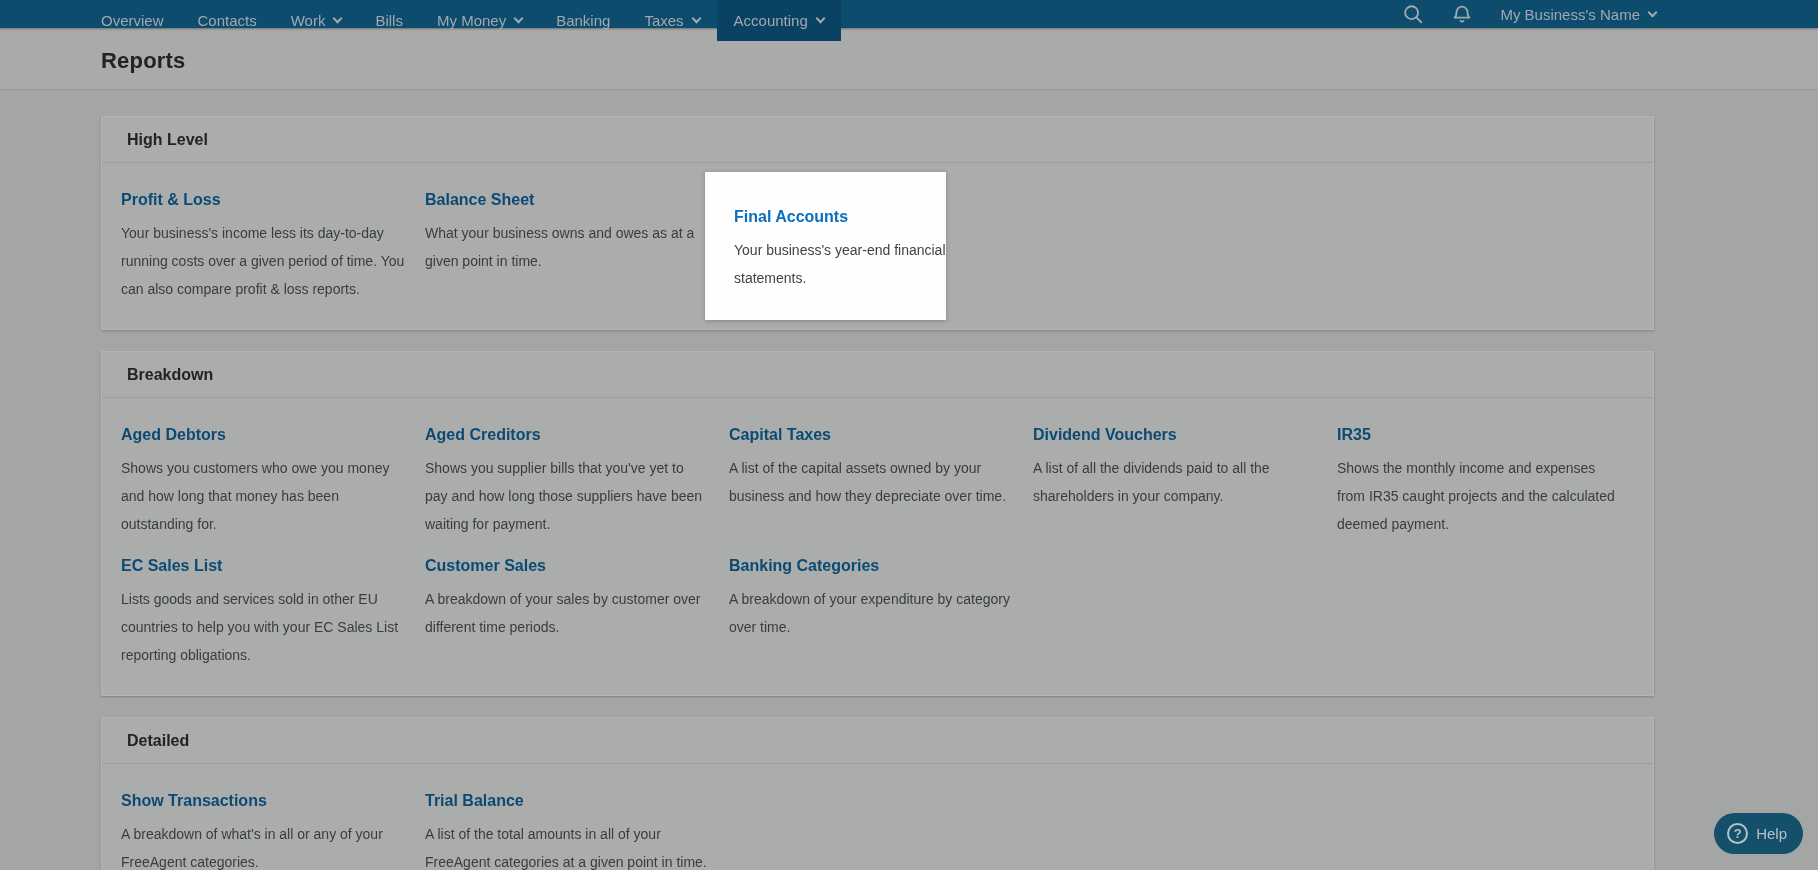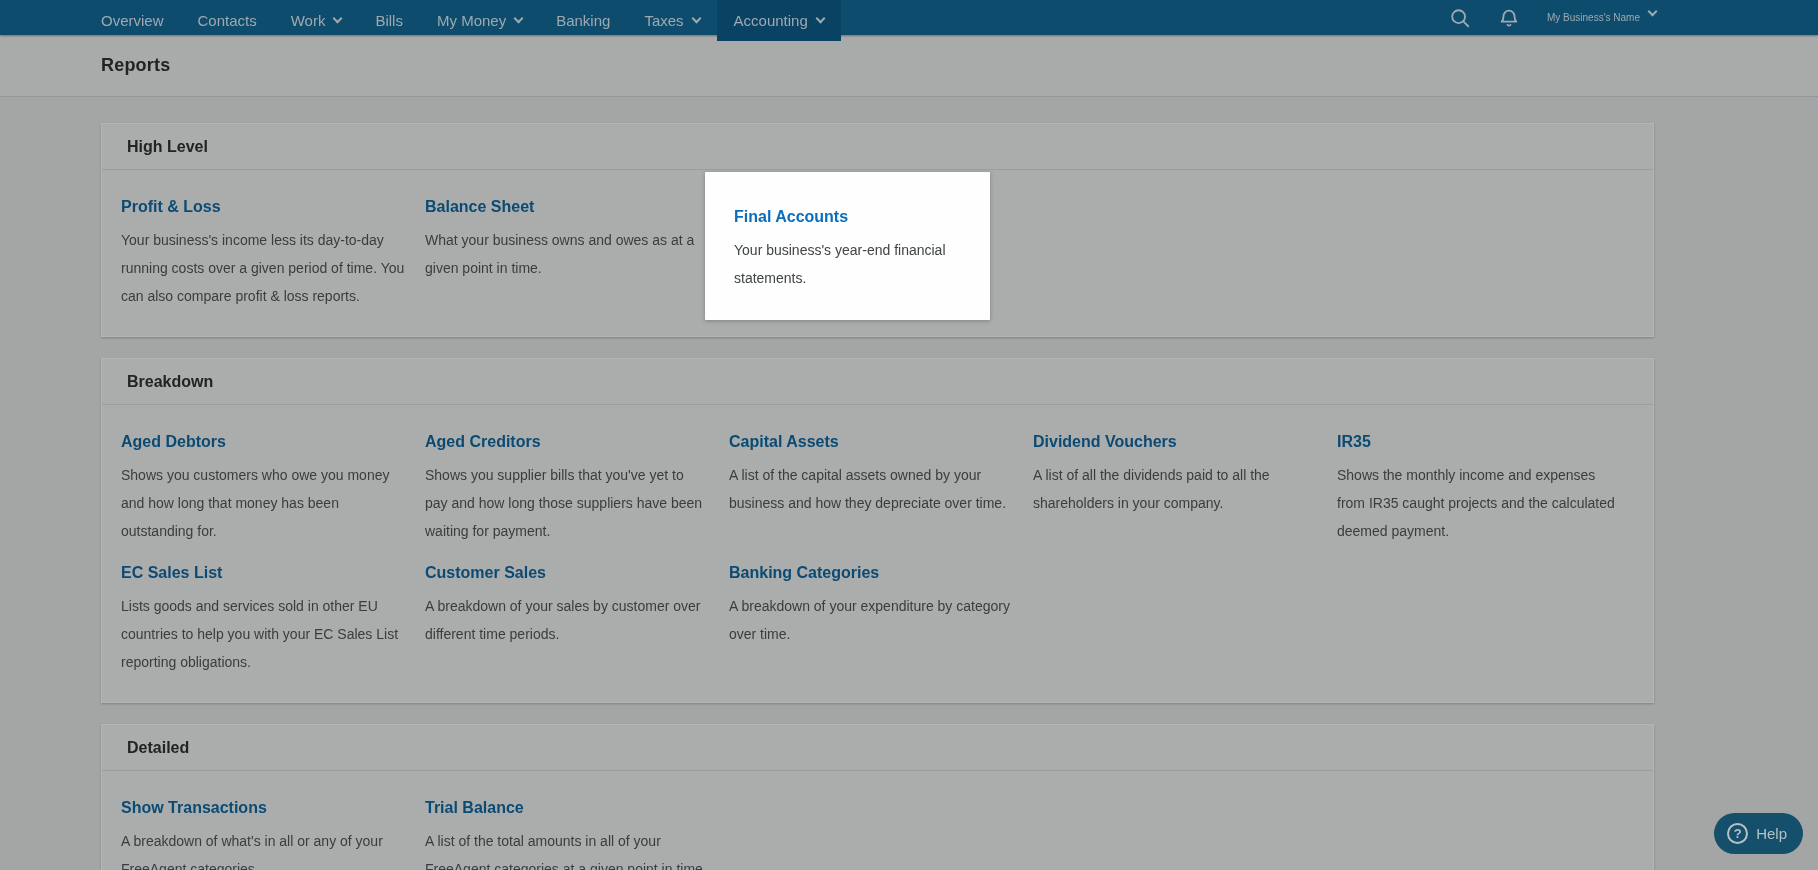--- a/index.html
+++ b/index.html
@@ -6,50 +6,50 @@
   html,body { width:1818px; height:870px; }
   body { font-family:"Liberation Sans","DejaVu Sans",sans-serif; }
 
   .app {
     position:relative; width:1818px; height:870px; overflow:hidden;
     background: var(--page-bg, #a4a6a6);
   }
 
   
   .nav {
-    height:35px; background: var(--nav-bg, #0e4c6d);
+    height:28px; background: var(--nav-bg, #0e4c6d);
     display:flex; align-items:stretch;
     box-shadow:0 1px 2px rgba(0,0,0,.35);
     position:relative; z-index:3;
   }
   .nav-list { display:flex; list-style:none; margin-left:84px; }
   .nav-item {
     display:flex; align-items:center; padding:0 17px; height:41px;
     color: var(--nav-text, #9fa9b0); font-size:15px; cursor:pointer; white-space:nowrap;
   }
   .nav-item.active { background: var(--nav-active-bg, #0a4263); }
   .chev {
     display:inline-block; width:7px; height:7px;
     border-right:2px solid currentColor; border-bottom:2px solid currentColor;
     transform:rotate(45deg); margin-left:9px; margin-top:-4px;
   }
   .nav-right {
     margin-left:auto; display:flex; align-items:center;
     padding-right:162px; color: var(--nav-text, #9fa9b0);
   }
   .icon-btn { display:flex; align-items:center; cursor:pointer; margin-right:27px; }
-  .biz-menu { display:flex; align-items:flex-start; font-size:10px; cursor:pointer; }
+  .biz-menu { display:flex; align-items:center; font-size:15px; cursor:pointer; }
 
   
   .page-header {
     height:62px; background: var(--header-bg, #a9abab);
     border-bottom:1px solid #949697;
     padding:20px 0 0 101px;
   }
-  .page-title { font-size:18px; font-weight:bold; color: var(--heading-text, #212324); letter-spacing:.2px; }
+  .page-title { font-size:22px; font-weight:bold; color: var(--heading-text, #212324); letter-spacing:.2px; }
 
   
   .content { position:relative; width:1818px; }
   .card {
     width:1553px; margin-left:101px; margin-top:21px;
     background: var(--card-bg, #abadad);
     border:1px solid var(--card-border, #b4b6b6);
     box-shadow:0 1px 2px rgba(0,0,0,.22);
   }
   .card:first-child { margin-top:26px; }
@@ -68,21 +68,21 @@
     color: var(--link-dimmed, #0b4a73); text-decoration:none; cursor:pointer;
   }
   .report-desc {
     margin-top:10px; font-size:14px; line-height:28px;
     color: var(--text-dimmed, #3a3c3d); white-space:pre-line;
   }
   .placeholder { visibility:hidden; }
 
   
   .spotlight {
-    position:absolute; left:705px; top:172px; width:285px; height:148px;
+    position:absolute; left:705px; top:172px; width:241px; height:148px;
     background: var(--spotlight-bg, #fefefe);
     box-shadow:0 1px 4px rgba(0,0,0,.25);
     padding:35px 0 0 29px; z-index:5; border-radius:1px;
   }
   .spotlight .report-name { color: var(--link-accent, #0a6ebd); }
   .spotlight .report-desc { color: var(--text-body, #3f4447); }
 
   
   .help-btn {
     position:absolute; right:15px; bottom:16px; height:41px;
@@ -186,21 +186,21 @@
 and how long that money has been
 outstanding for.</div>
         </div>
         <div class="report">
           <a class="report-name">Aged Creditors</a>
           <div class="report-desc">Shows you supplier bills that you've yet to
 pay and how long those suppliers have been
 waiting for payment.</div>
         </div>
         <div class="report">
-          <a class="report-name">Capital Assets</a>
+          <a class="report-name">Capital Taxes</a>
           <div class="report-desc">A list of the capital assets owned by your
 business and how they depreciate over time.</div>
         </div>
         <div class="report">
           <a class="report-name">Dividend Vouchers</a>
           <div class="report-desc">A list of all the dividends paid to all the
 shareholders in your company.</div>
         </div>
         <div class="report">
           <a class="report-name">IR35</a>

